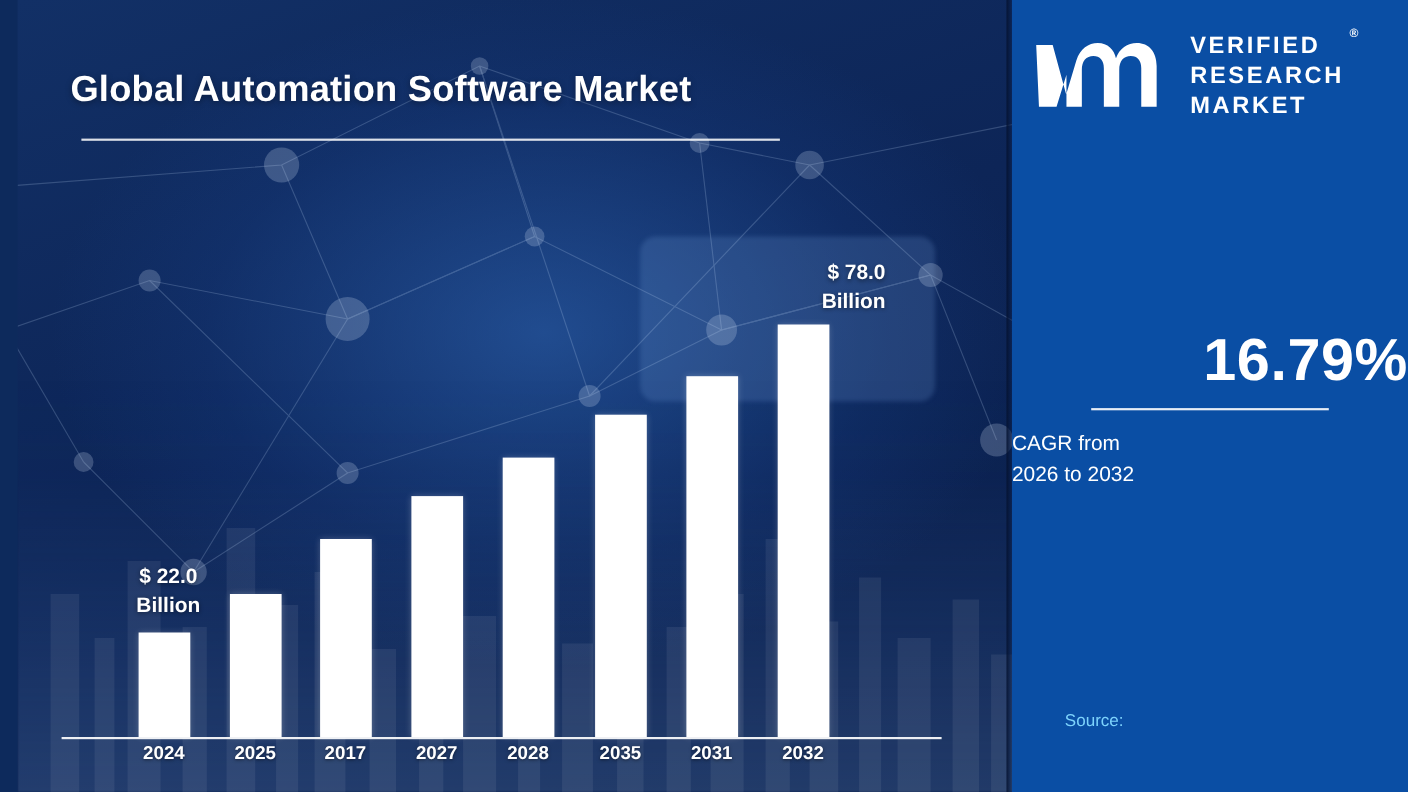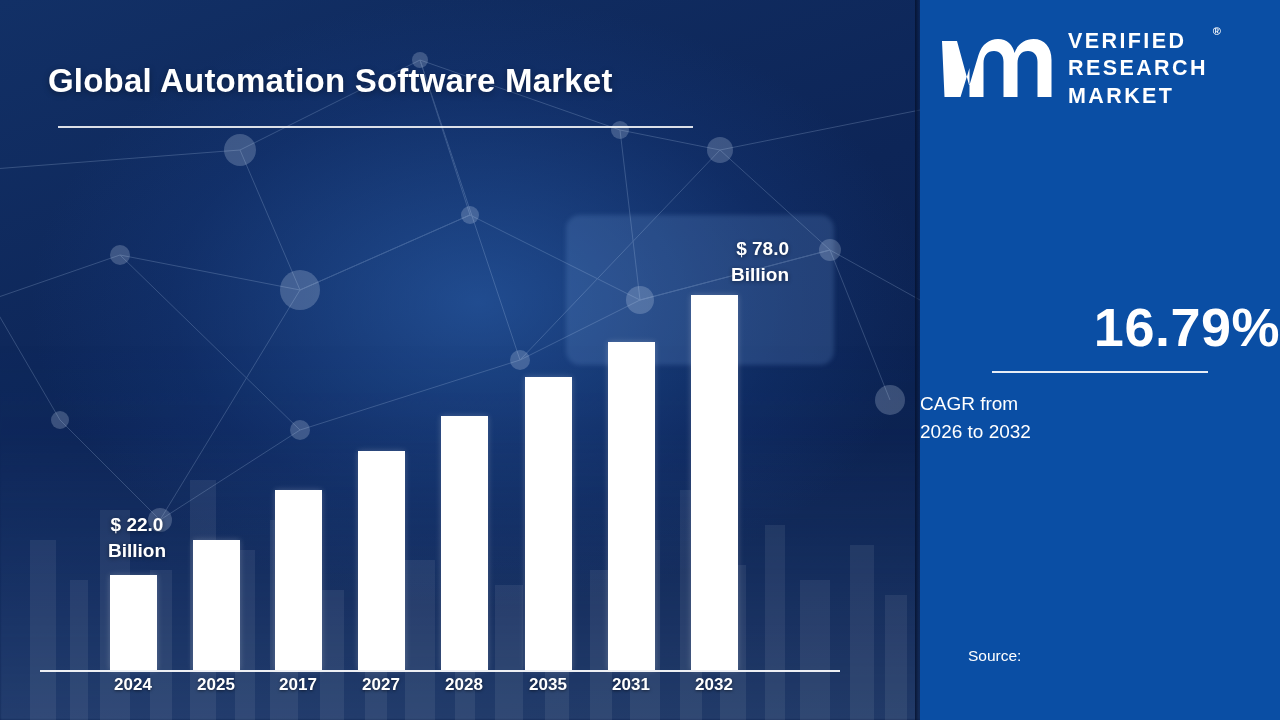--- a/index.html
+++ b/index.html
@@ -5,21 +5,21 @@
   * { margin:0; padding:0; box-sizing:border-box; }
   html,body { width:1280px; height:720px; overflow:hidden; }
   body {
     font-family:"Liberation Sans", sans-serif;
     background:#0d2a5c;
   }
   #root { position:relative; width:1280px; height:720px; }
 
   
   .left-panel {
-    position:absolute; left:0; top:0; width:920px; height:720px;
+    position:absolute; left:16px; top:0; width:920px; height:720px;
     overflow:hidden;
     background:
       radial-gradient(ellipse 560px 380px at 52% 42%, rgba(49,108,190,0.55) 0%, rgba(25,66,140,0.25) 55%, rgba(10,32,78,0) 80%),
       linear-gradient(160deg, #123066 0%, #0d2557 45%, #0a1e49 100%);
   }
   .city-haze {
     position:absolute; left:0; right:0; bottom:0; height:380px;
     background:
       linear-gradient(to top, rgba(120,160,215,0.22) 0%, rgba(90,135,200,0.14) 35%, rgba(40,85,160,0.03) 75%, rgba(0,0,0,0) 100%);
     filter:blur(1px);
@@ -70,21 +70,21 @@
   .right-panel {
     position:absolute; left:920px; top:0; width:360px; height:720px;
     background:#0a4ea4;
   }
   .panel-edge {
     position:absolute; left:915px; top:0; width:6px; height:720px;
     background:linear-gradient(to right, rgba(5,18,48,0.9), rgba(8,50,120,0.2));
   }
   .logo-wrap {
     position:absolute; left:20px; top:28px; width:330px; height:82px;
-    display:flex; align-items:center; gap:0;
+    display:flex; align-items:center; gap:14px;
   }
   .logo-mark { width:128px; height:68px; flex:none; }
   .logo-text { position:relative; color:#ffffff; }
   .logo-text div {
     font-size:21.5px; font-weight:700; letter-spacing:2.4px; line-height:1.28;
   }
   .logo-reg {
     position:absolute; right:-13px; top:-3px;
     font-size:11px; font-weight:700;
   }
@@ -95,21 +95,21 @@
   .cagr-rule {
     position:absolute; left:72px; top:371px; width:216px; height:2px;
     background:rgba(255,255,255,0.9);
   }
   .cagr-sub {
     position:absolute; left:0; top:390px; width:360px; text-align:left;
     color:#ffffff; font-size:19px; font-weight:400; line-height:1.45;
   }
   .source {
     position:absolute; left:48px; top:645px; width:300px;
-    color:#ffffff; font-size:15.5px; font-weight:400; line-height:1.45;
+    color:#7dd3fc; font-size:15.5px; font-weight:400; line-height:1.45;
   }
 </style>
 </head>
 <body>
 
 <div id="root">
 
   <div class="left-panel">
 
     <div class="city-haze"></div>

